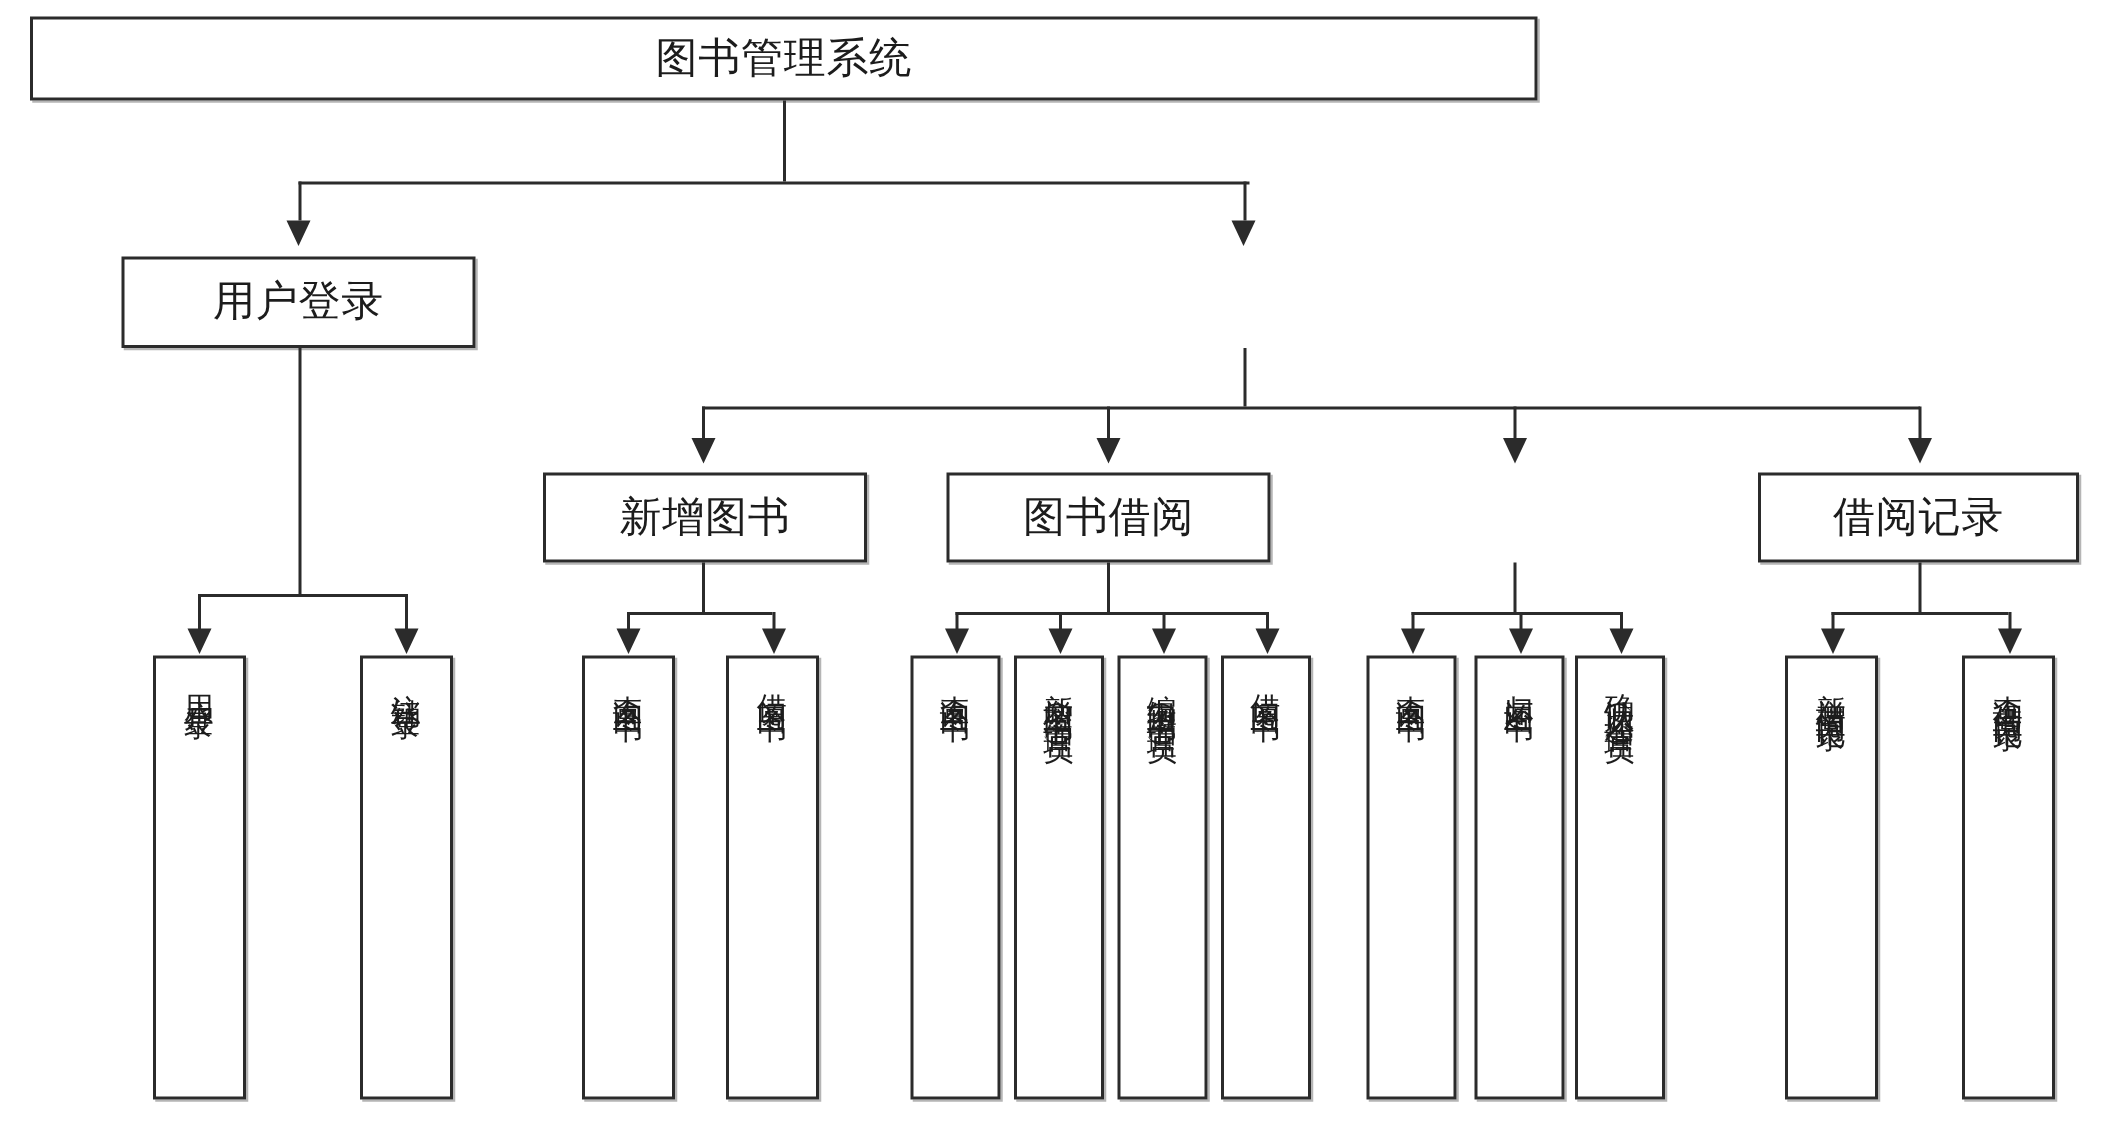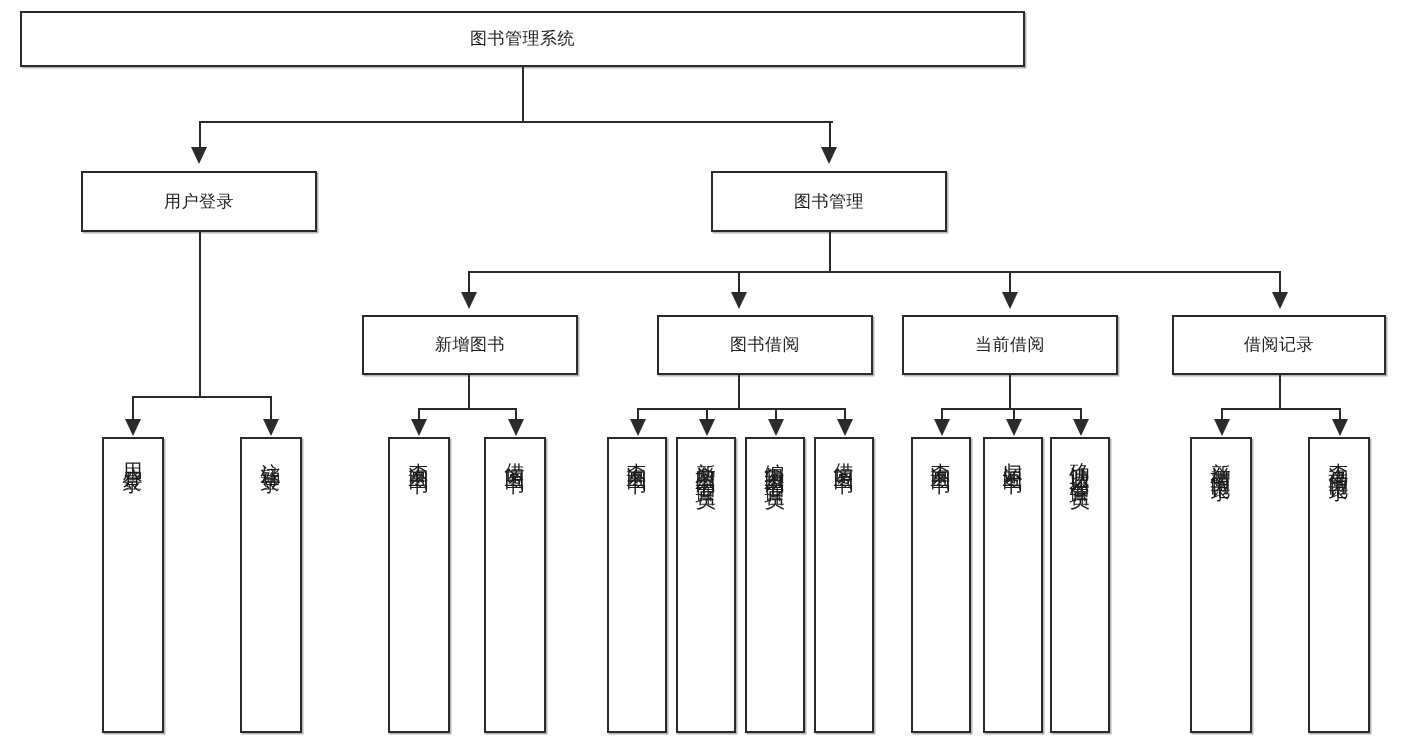--- a/index.html
+++ b/index.html
@@ -21,21 +21,21 @@
     box-sizing:border-box;
     background:#ffffff;
     border:2.5px solid #2b2b2b;
     box-shadow:1.5px 1.5px 0 0 rgba(120,120,120,0.55);
     display:flex;
     align-items:center;
     justify-content:center;
     text-align:center;
   }
   .node .label{
-    font-size:17px;
+    font-size:28px;
     line-height:1.15;
     letter-spacing:0.5px;
     color:#1c1c1c;
     white-space:nowrap;
   }
   
   .node.vert{
     align-items:flex-start;
     justify-content:center;
     padding-top:8px;
@@ -87,23 +87,20 @@
 
   <div class="vline" style="left:522px; top:67px; height:54px;"></div>
   <div class="hline" style="left:199px; top:121px; width:634px;"></div>
   <div class="vline" style="left:199px; top:121px; height:26px;"></div>
   <div class="arrow" style="left:191px; top:147px;"></div>
   <div class="vline" style="left:829px; top:121px; height:26px;"></div>
   <div class="arrow" style="left:821px; top:147px;"></div>
 
   <div class="node" id="node-l2-0" style="left: 81px; top: 171px; width: 236px; height: 61px;">
     <span class="label">用户登录</span>
-  </div>
-  <div class="node" id="node-l2-1" style="left: 711px; top: 171px; width: 236px; height: 61px;">
-    <span class="label">图书管理</span>
   </div>
 
   <div class="vline" style="left:199px; top:232px; height:164px;"></div>
   <div class="hline" style="left:132px; top:396px; width:138px;"></div>
   <div class="vline" style="left:132px; top:396px; height:24px;"></div>
   <div class="arrow" style="left:125px; top:419px;"></div>
   <div class="vline" style="left:270px; top:396px; height:24px;"></div>
   <div class="arrow" style="left:263px; top:419px;"></div>
 
   <div class="vline" style="left:829px; top:232px; height:39px;"></div>
@@ -113,25 +110,22 @@
   <div class="vline" style="left:738px; top:271px; height:21px;"></div>
   <div class="arrow" style="left:731px; top:292px;"></div>
   <div class="vline" style="left:1009px; top:271px; height:21px;"></div>
   <div class="arrow" style="left:1002px; top:292px;"></div>
   <div class="vline" style="left:1279px; top:271px; height:21px;"></div>
   <div class="arrow" style="left:1272px; top:292px;"></div>
 
   <div class="node" id="node-l3-0" style="left: 362px; top: 315px; width: 216px; height: 60px;">
     <span class="label">新增图书</span>
   </div>
-  <div class="node" id="node-l3-1" style="left: 657px; top: 315px; width: 216px; height: 60px;">
+  <div class="node" id="node-l3-1" style="left: 631px; top: 315px; width: 216px; height: 60px;">
     <span class="label">图书借阅</span>
-  </div>
-  <div class="node" id="node-l3-2" style="left: 902px; top: 315px; width: 216px; height: 60px;">
-    <span class="label">当前借阅</span>
   </div>
   <div class="node" id="node-l3-3" style="left: 1172px; top: 315px; width: 214px; height: 60px;">
     <span class="label">借阅记录</span>
   </div>
 
   <div class="vline" style="left:468px; top:375px; height:33px;"></div>
   <div class="hline" style="left:418px; top:408px; width:97px;"></div>
   <div class="vline" style="left:418px; top:408px; height:12px;"></div>
   <div class="arrow" style="left:411px; top:419px;"></div>
   <div class="vline" style="left:515px; top:408px; height:12px;"></div>

